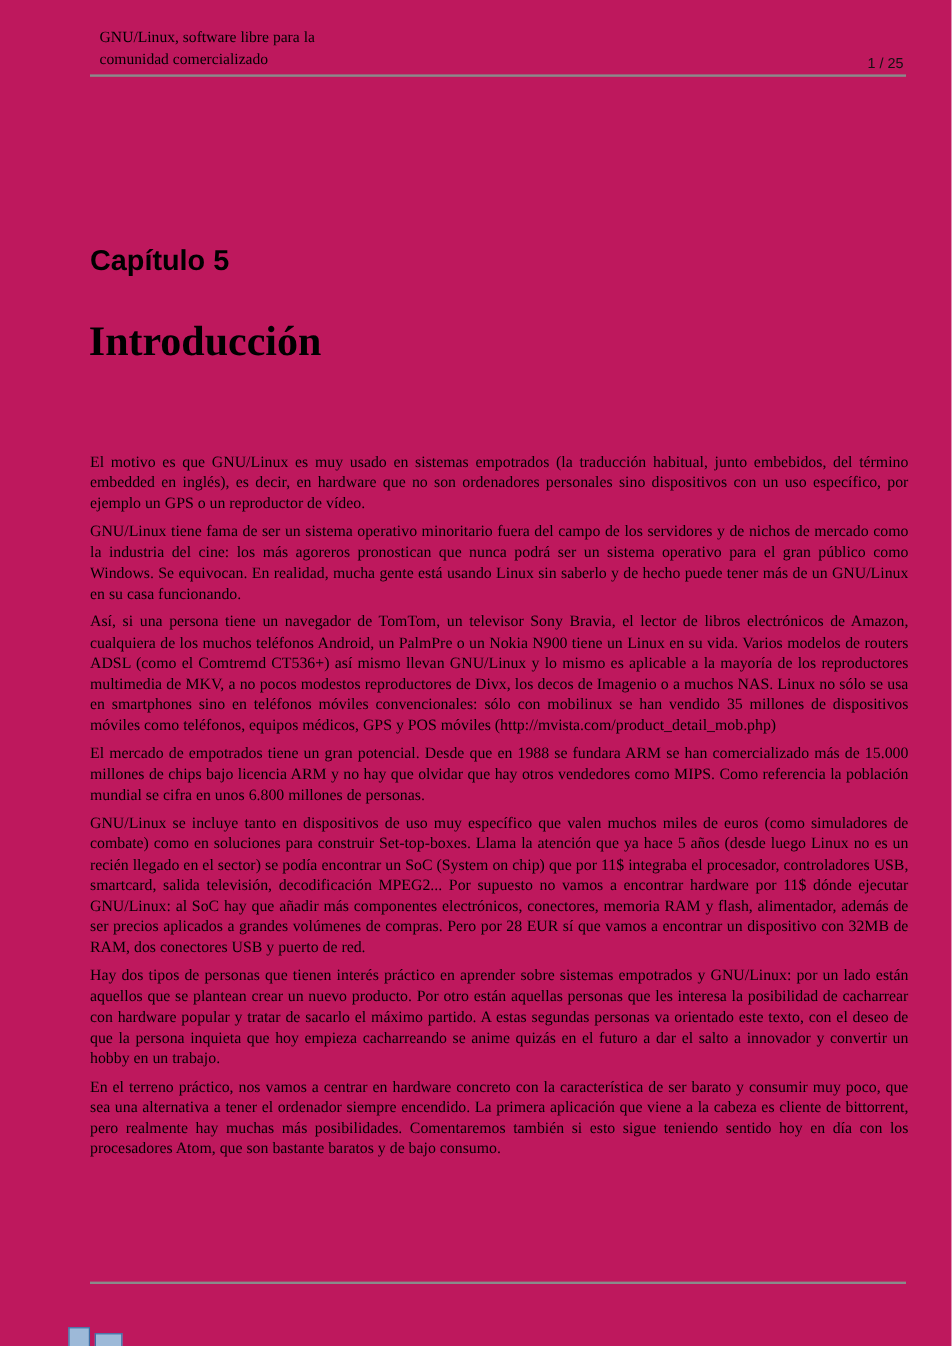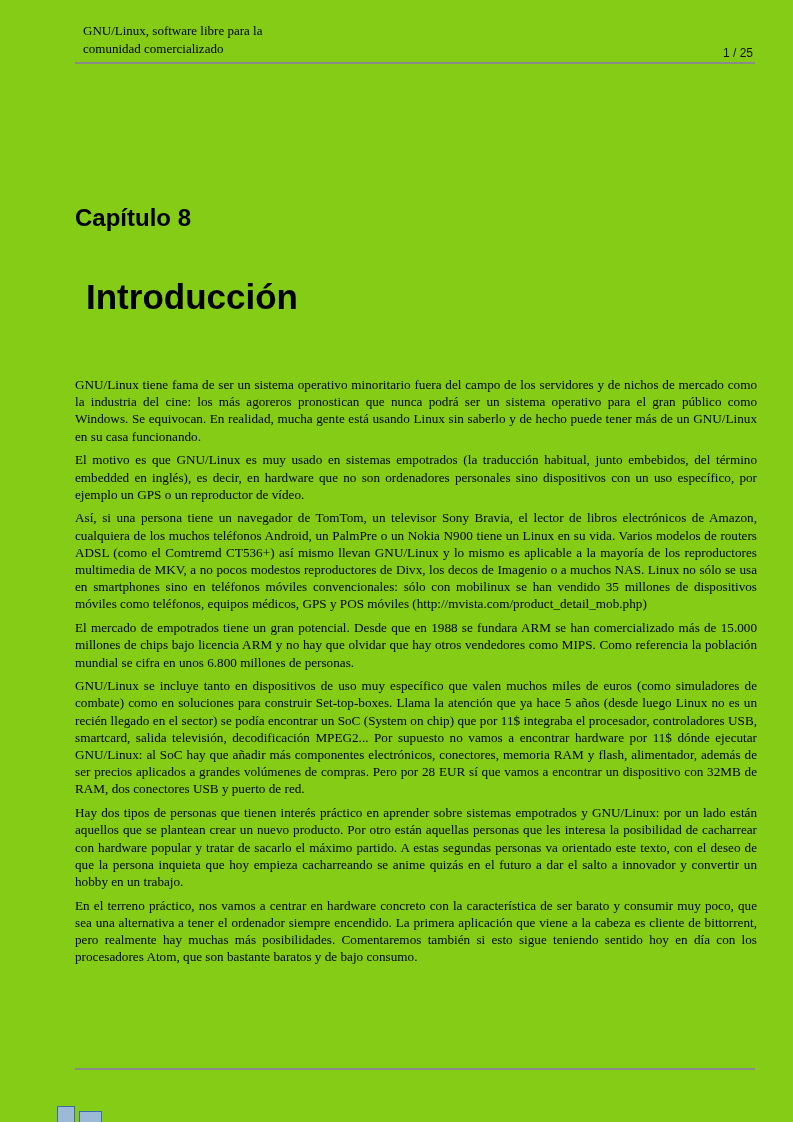--- a/index.html
+++ b/index.html
@@ -1,20 +1,20 @@
 <!DOCTYPE html>
 <html><head>
 <meta charset="utf-8">
 <style>
   html, body { margin: 0; padding: 0; background: #ffffff; }
   .page {
     position: relative;
     width: 793px;
     height: 1122px;
-    background: #84cc16;
+    background: #be185d;
     overflow: hidden;
     color: #000000;
     font-family: "Liberation Serif", serif;
   }
   
   .header-title {
     position: absolute;
     left: 83px;
     top: 22px;
     font-size: 13px;
@@ -48,22 +48,22 @@
     font-family: "Liberation Sans", sans-serif;
     font-weight: bold;
     font-size: 24px;
     line-height: 30px;
     color: #000000;
   }
   .chapter-title {
     position: absolute;
     left: 74px;
     top: 264px;
-    margin: 12px;
-    font-family: Liberation Sans, sans-serif;
+    margin: 0;
+    font-family: Liberation Serif, serif;
     font-weight: bold;
     font-size: 35px;
     line-height: 42px;
     color: #000000;
   }
   
   .body-text {
     position: absolute;
     left: 75px;
     top: 376px;
@@ -91,27 +91,27 @@
 
   <div class="header-title">
     <div>GNU/Linux, software libre para la</div>
     <div>comunidad comercializado</div>
   </div>
 
   <div class="page-num">1 / 25</div>
 
   <div class="rule header-rule"></div>
 
-  <h2 class="chapter-label">Capítulo 8</h2>
+  <h2 class="chapter-label">Capítulo 5</h2>
 
   <h1 class="chapter-title">Introducción</h1>
 
   <div class="body-text">
+    <p>El motivo es que GNU/Linux es muy usado en sistemas empotrados (la traducción habitual, junto embebidos, del término embedded en inglés), es decir, en hardware que no son ordenadores personales sino dispositivos con un uso específico, por ejemplo un GPS o un reproductor de vídeo.</p>
     <p>GNU/Linux tiene fama de ser un sistema operativo minoritario fuera del campo de los servidores y de nichos de mercado como la industria del cine: los más agoreros pronostican que nunca podrá ser un sistema operativo para el gran público como Windows. Se equivocan. En realidad, mucha gente está usando Linux sin saberlo y de hecho puede tener más de un GNU/Linux en su casa funcionando.</p>
-    <p>El motivo es que GNU/Linux es muy usado en sistemas empotrados (la traducción habitual, junto embebidos, del término embedded en inglés), es decir, en hardware que no son ordenadores personales sino dispositivos con un uso específico, por ejemplo un GPS o un reproductor de vídeo.</p>
     <p>Así, si una persona tiene un navegador de TomTom, un televisor Sony Bravia, el lector de libros electrónicos de Amazon, cualquiera de los muchos teléfonos Android, un PalmPre o un Nokia N900 tiene un Linux en su vida. Varios modelos de routers ADSL (como el Comtremd CT536+) así mismo llevan GNU/Linux y lo mismo es aplicable a la mayoría de los reproductores multimedia de MKV, a no pocos modestos reproductores de Divx, los decos de Imagenio o a muchos NAS. Linux no sólo se usa en smartphones sino en teléfonos móviles convencionales: sólo con mobilinux se han vendido 35 millones de dispositivos móviles como teléfonos, equipos médicos, GPS y POS móviles (http://mvista.com/product_detail_mob.php)</p>
     <p>El mercado de empotrados tiene un gran potencial. Desde que en 1988 se fundara ARM se han comercializado más de 15.000 millones de chips bajo licencia ARM y no hay que olvidar que hay otros vendedores como MIPS. Como referencia la población mundial se cifra en unos 6.800 millones de personas.</p>
     <p>GNU/Linux se incluye tanto en dispositivos de uso muy específico que valen muchos miles de euros (como simuladores de combate) como en soluciones para construir Set-top-boxes. Llama la atención que ya hace 5 años (desde luego Linux no es un recién llegado en el sector) se podía encontrar un SoC (System on chip) que por 11$ integraba el procesador, controladores USB, smartcard, salida televisión, decodificación MPEG2... Por supuesto no vamos a encontrar hardware por 11$ dónde ejecutar GNU/Linux: al SoC hay que añadir más componentes electrónicos, conectores, memoria RAM y flash, alimentador, además de ser precios aplicados a grandes volúmenes de compras. Pero por 28 EUR sí que vamos a encontrar un dispositivo con 32MB de RAM, dos conectores USB y puerto de red.</p>
     <p>Hay dos tipos de personas que tienen interés práctico en aprender sobre sistemas empotrados y GNU/Linux: por un lado están aquellos que se plantean crear un nuevo producto. Por otro están aquellas personas que les interesa la posibilidad de cacharrear con hardware popular y tratar de sacarlo el máximo partido. A estas segundas personas va orientado este texto, con el deseo de que la persona inquieta que hoy empieza cacharreando se anime quizás en el futuro a dar el salto a innovador y convertir un hobby en un trabajo.</p>
     <p>En el terreno práctico, nos vamos a centrar en hardware concreto con la característica de ser barato y consumir muy poco, que sea una alternativa a tener el ordenador siempre encendido. La primera aplicación que viene a la cabeza es cliente de bittorrent, pero realmente hay muchas más posibilidades. Comentaremos también si esto sigue teniendo sentido hoy en día con los procesadores Atom, que son bastante baratos y de bajo consumo.</p>
   </div>
 
   <div class="rule footer-rule"></div>
 
   <div class="nav-marker nav-marker-1"></div>

